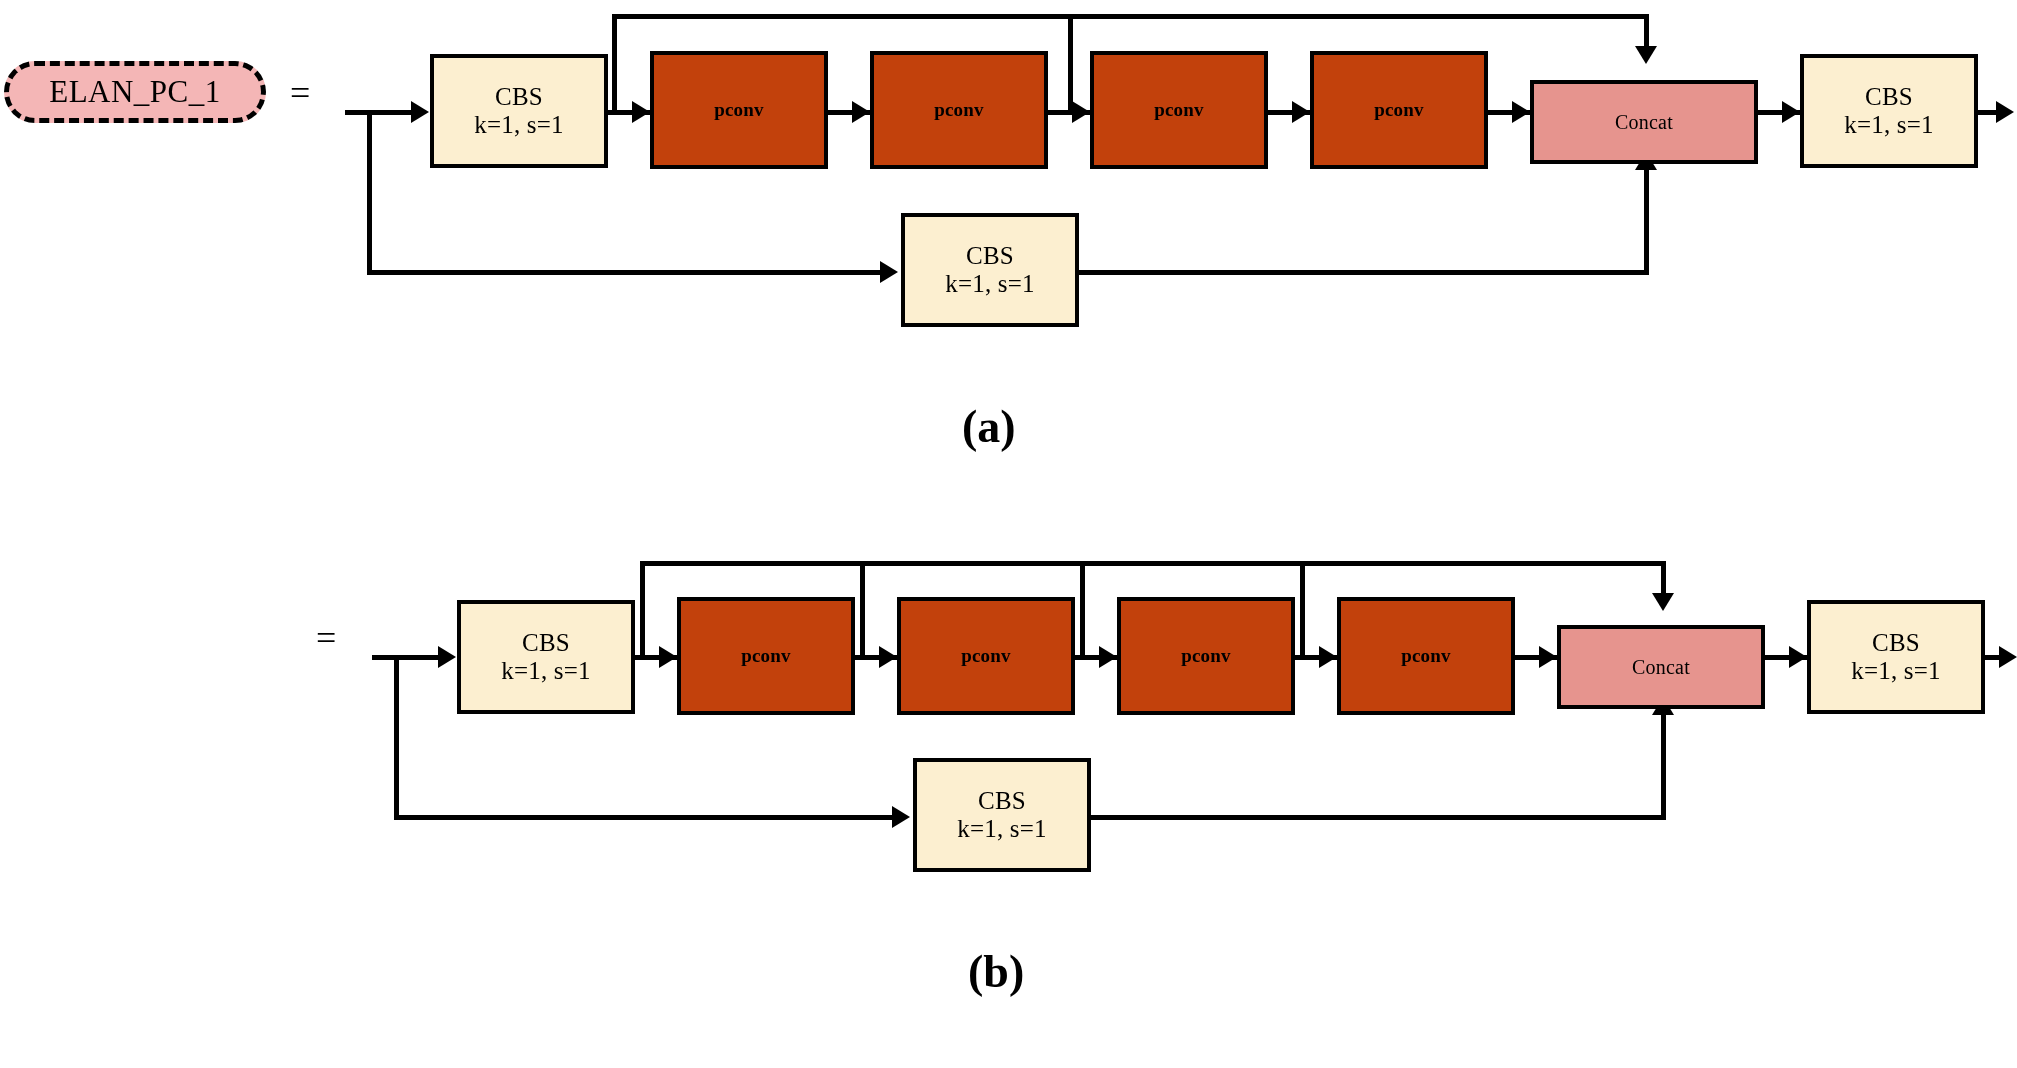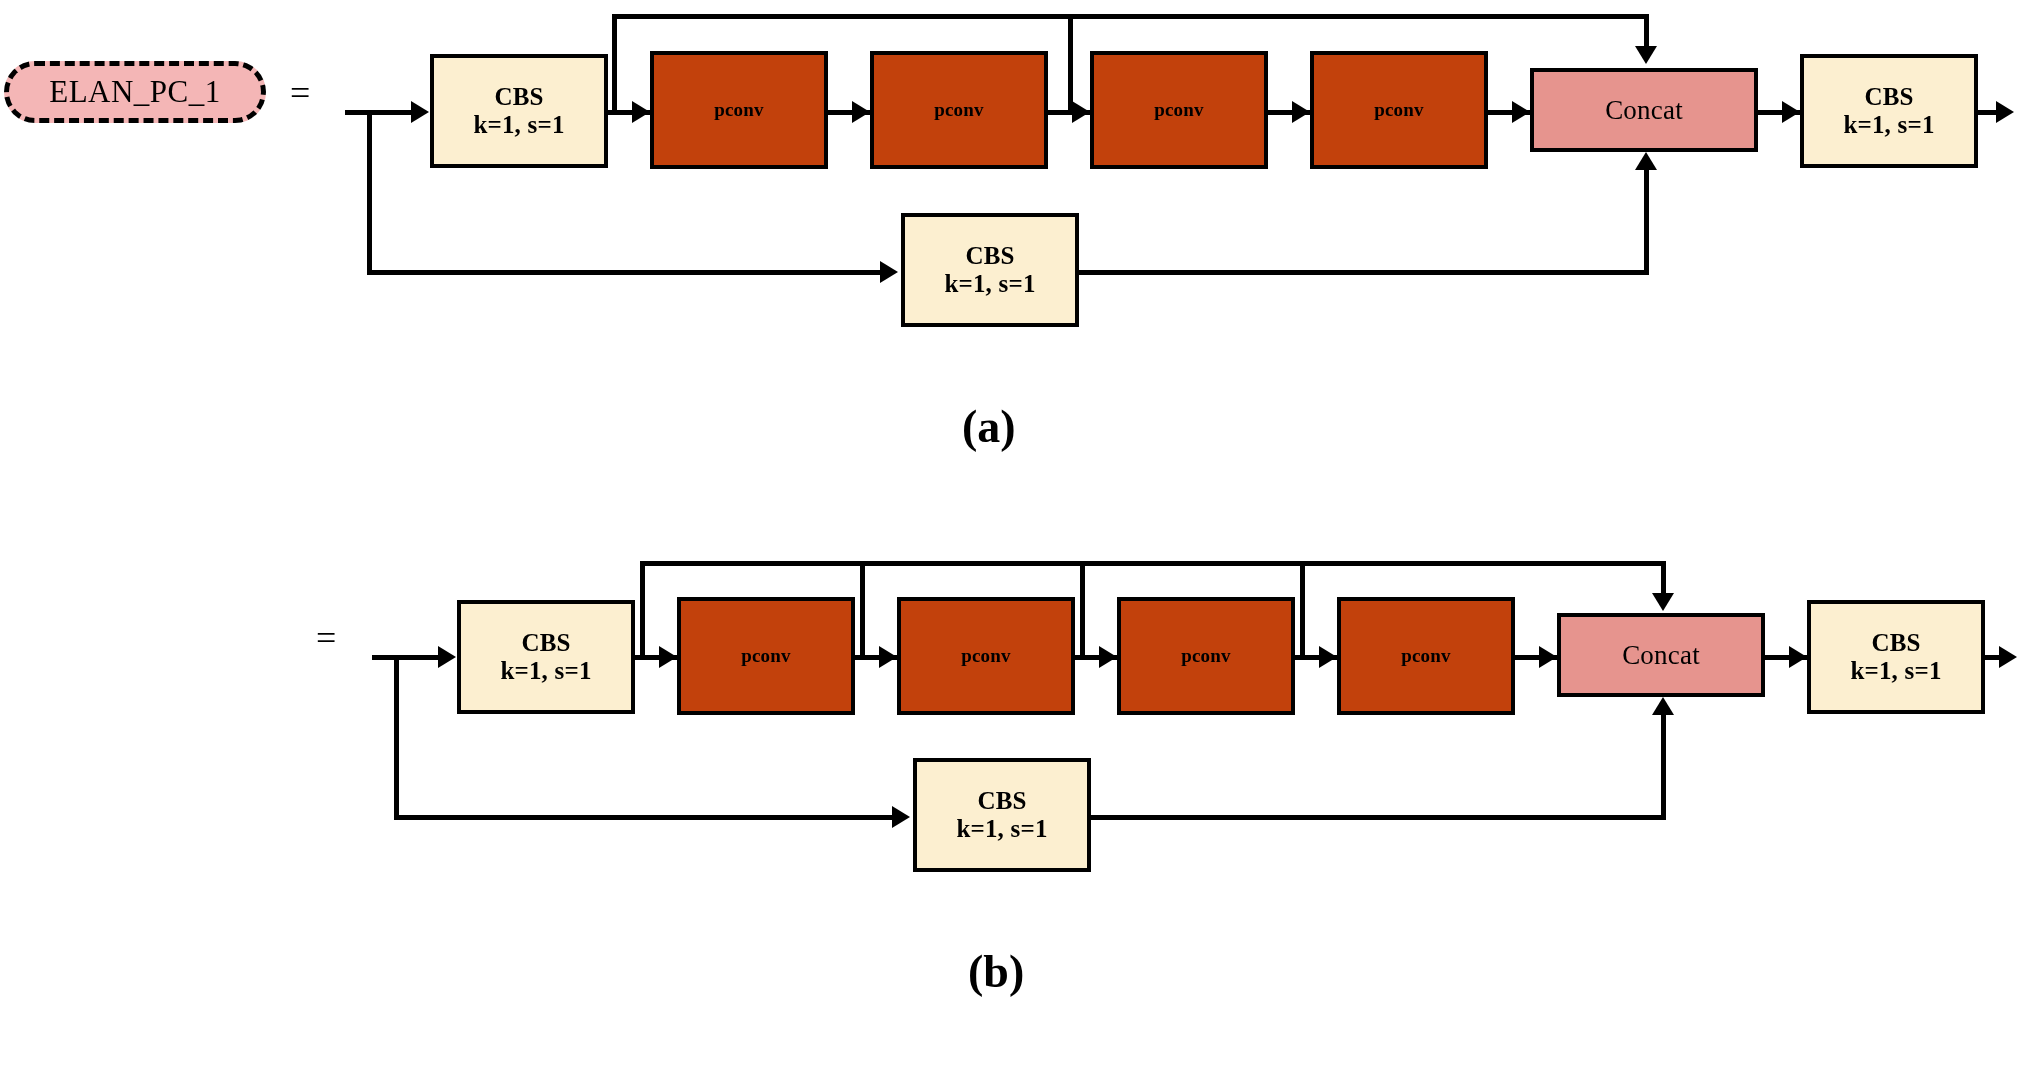--- a/index.html
+++ b/index.html
@@ -17,29 +17,29 @@
   .node{
     position:absolute;
     box-sizing:border-box;
     border:4px solid #000;
     display:flex;
     flex-direction:column;
     align-items:center;
     justify-content:center;
     line-height:1.12;
     text-align:center;
-    font-weight:700;
+    font-weight:400;
     letter-spacing:.2px;
     z-index:6;
   }
   .node .l1{display:block;}
   .node .l2{display:block;}
   .cbs{background:#fcefd0;font-size:25px;}
   .pconv{background:#c2410c;font-size:19px;font-weight:700;}
-  .concat{background:#e6948e;font-size:27px;font-weight:400;}
+  .concat{background:#e6948e;font-size:20px;font-weight:400;margin-top:12px;}
 
   
   .badge{
     position:absolute;
     box-sizing:border-box;
     border:5px dashed #000;
     border-radius:44px;
     display:flex;align-items:center;justify-content:center;
     font-size:31px;
     letter-spacing:.5px;

